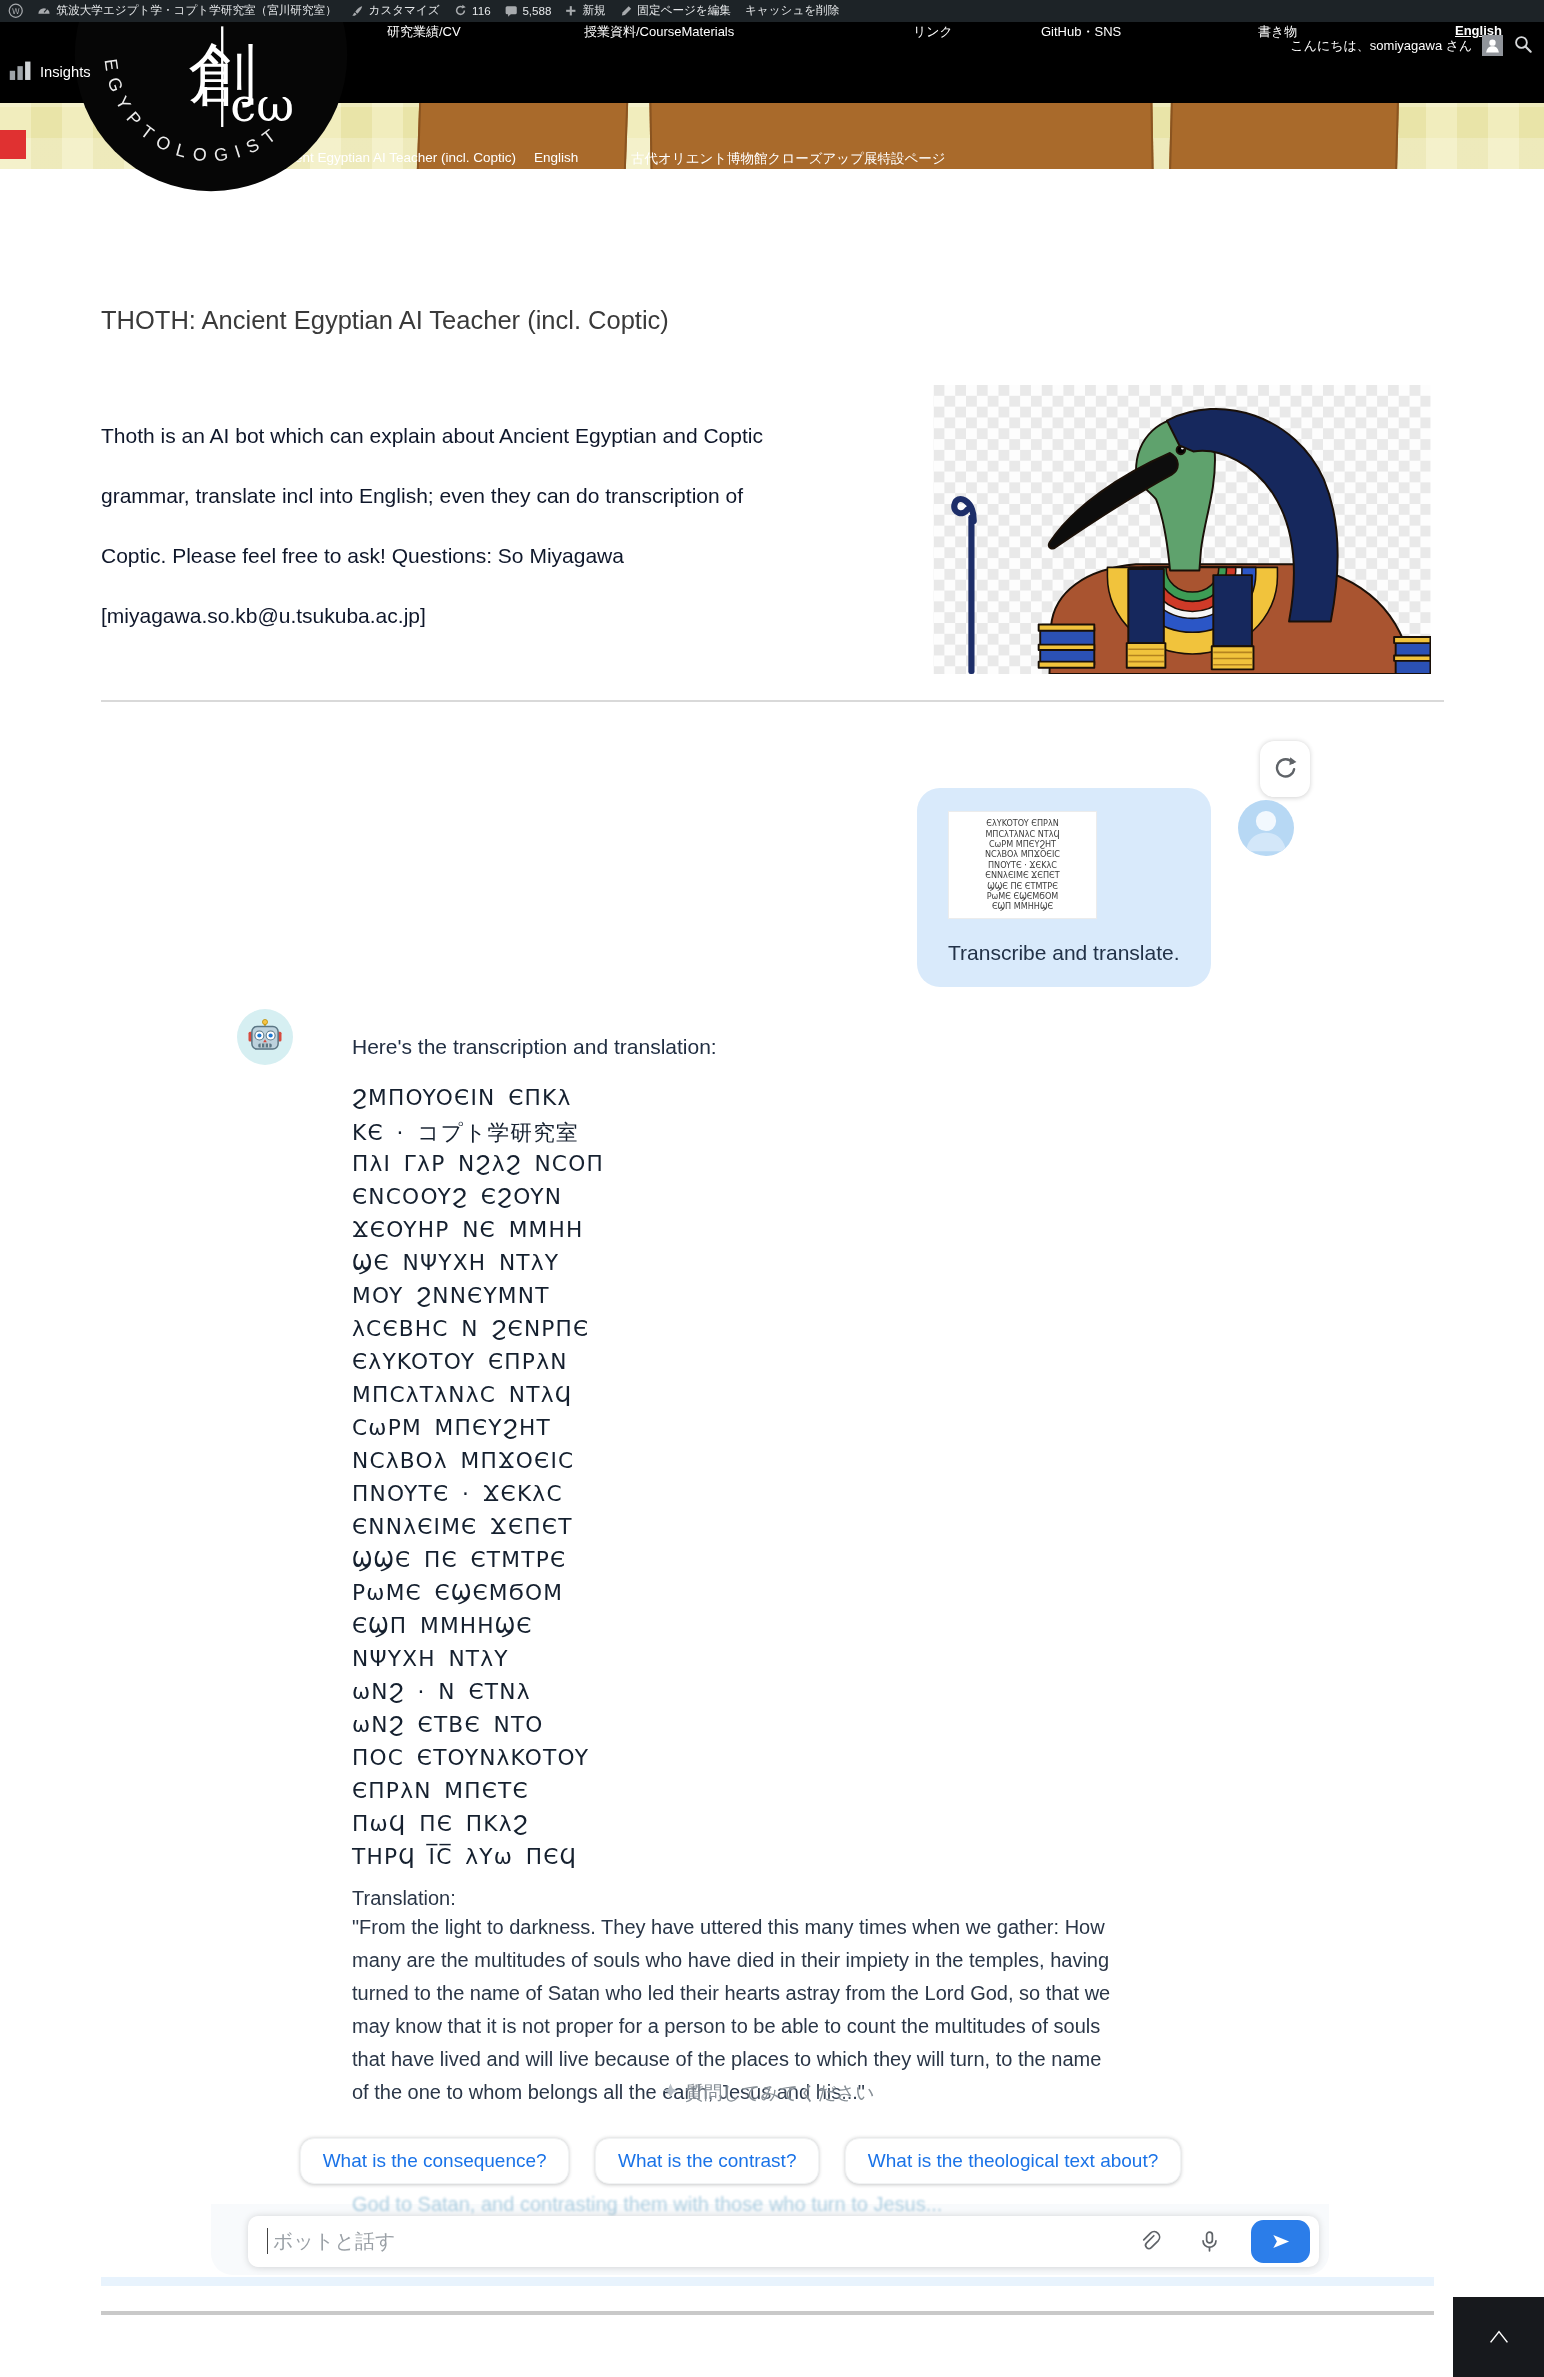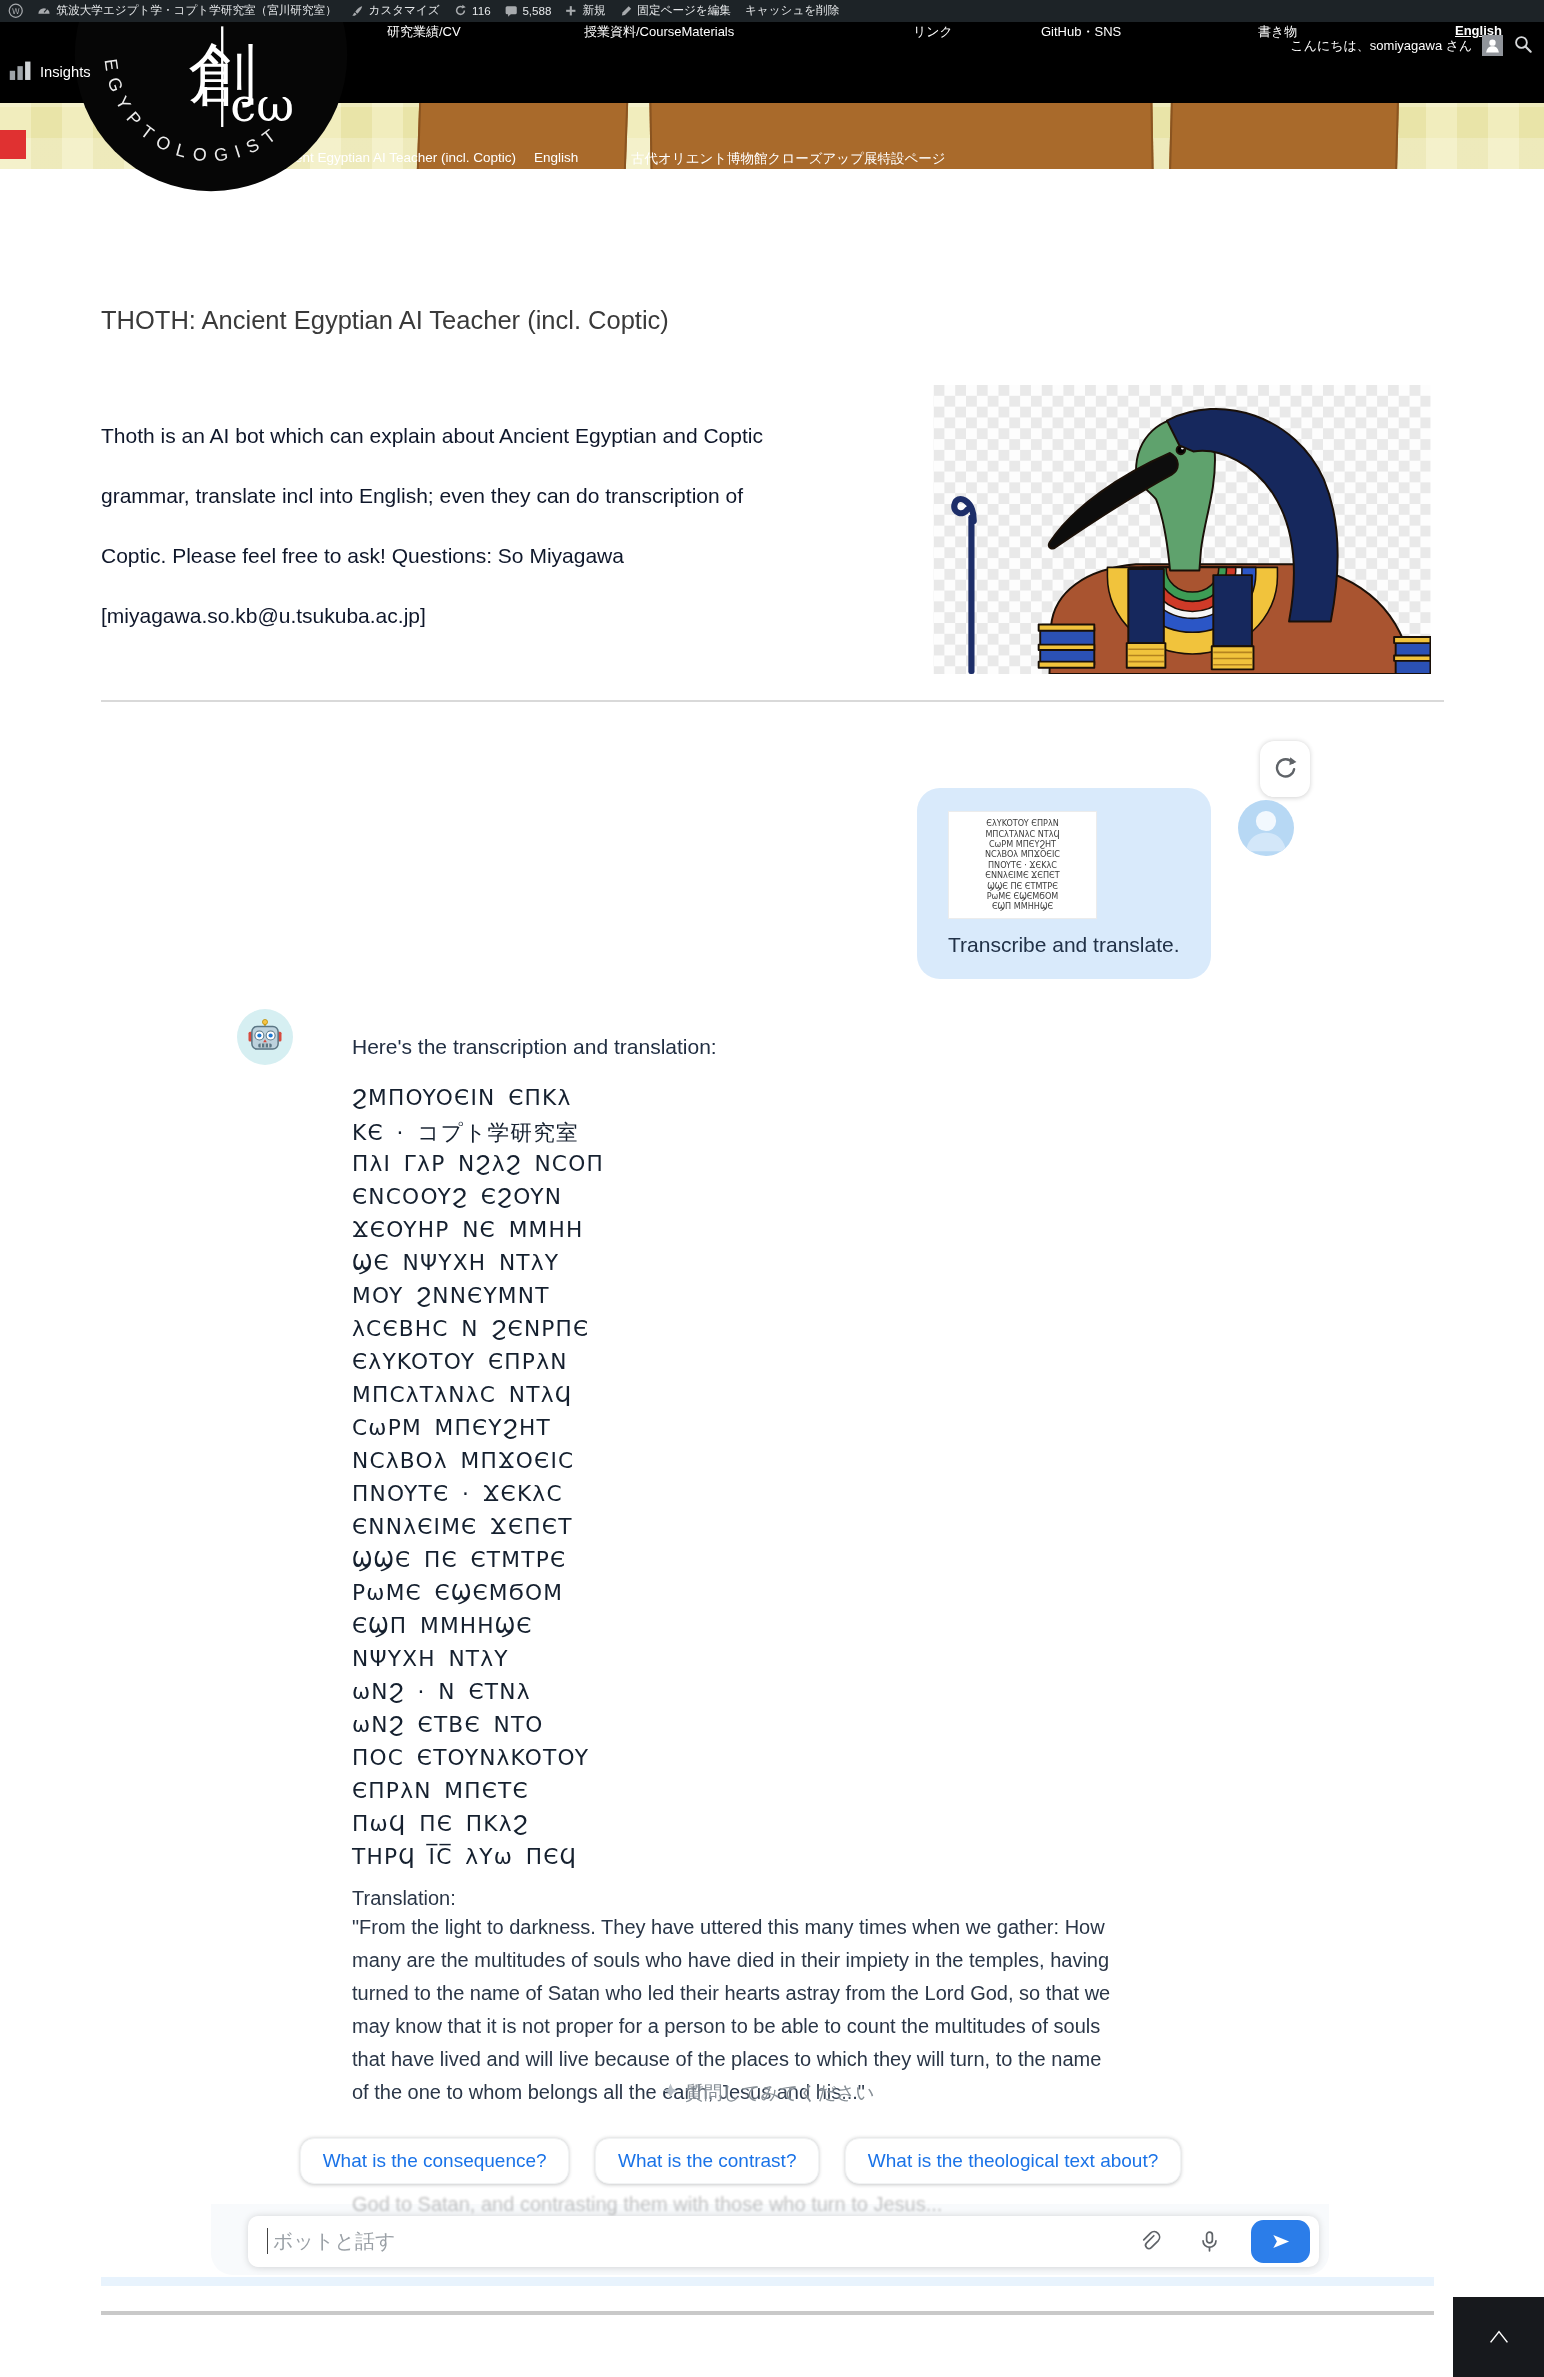--- a/index.html
+++ b/index.html
@@ -43,38 +43,38 @@
 
   
   #refresh-btn{left:1260px;top:741px;width:50px;height:56px;background:#fff;border-radius:14px;
                box-shadow:0 0.8px 5.4px rgba(0,0,0,.18);display:flex;align-items:center;justify-content:center;}
   #user-bubble{left:917px;top:788px;width:294px;background:#d9eafb;border-radius:23px;
                padding:23px 0 21.7px 31px;box-sizing:border-box;}
   #thumb{width:149px;height:108px;background:#fff;border:0.8px solid #ececec;
          padding:6.2px 4.6px;box-sizing:border-box;overflow:hidden;}
   #thumb .tline{font-family:"DejaVu Sans",sans-serif;font-size:8.1px;line-height:10.4px;
                 color:#3b3b3b;text-align:center;white-space:nowrap;}
-  #user-caption{margin-top:14px;font-size:21px;color:#223248;}
+  #user-caption{margin-top:22px;font-size:21px;color:#223248;}
   .avatar{border-radius:50%;display:flex;align-items:center;justify-content:center;}
   #user-avatar{left:1238px;top:800px;width:56px;height:56px;background:#b7d8f4;overflow:hidden;}
   #bot-avatar{left:237px;top:1009px;width:56px;height:56px;background:#d6eff2;}
   #bot-intro{left:352px;top:1035px;font-size:21px;color:#222f43;}
   #coptic{left:352px;top:1085px;font-family:"DejaVu Sans",sans-serif;font-size:21.7px;
           color:#15202f;letter-spacing:1.2px;word-spacing:4.6px;}
   #coptic .cline{height:33px;white-space:nowrap;}
   #translation-label{left:352px;top:1887px;font-size:20px;color:#2a3647;}
   #translation{left:352px;top:1916px;font-size:20px;color:#2a3647;}
   #translation .tline{height:33px;white-space:nowrap;}
   #tooltip{left:662px;top:2080px;display:flex;align-items:center;gap:6.2px;color:#878f96;
            font-size:18.6px;z-index:6;text-shadow:0 0 3.1px #fff;}
   #chips{left:300px;top:2138px;display:flex;gap:26px;z-index:7;}
   .chip{background:#fff;border:0.8px solid #f1f3f4;border-radius:14px;padding:10.8px 21.7px;
         color:#1a73e8;font-size:19px;font-weight:500;box-shadow:0 0.8px 3.9px rgba(60,64,67,.28);
         white-space:nowrap;}
-  .obscured{color:#404040;opacity:.32;filter:blur(0.8px);font-size:20px;white-space:nowrap;}
+  .obscured{color:#0369a1;opacity:.32;filter:blur(0.8px);font-size:20px;white-space:nowrap;}
   #frag-ol{left:652px;top:2156px;z-index:5;}
   #frag-e{left:870px;top:2159px;z-index:5;}
   #faded-line{left:352px;top:2193px;z-index:5;}
   #footer-panel{left:211px;top:2204px;width:1118px;height:71px;background:#f8fafc;
                 border-radius:0 0 21.7px 21.7px;z-index:4;}
   #input-bar{left:248px;top:2216px;width:1071px;height:51px;background:#fff;border-radius:10px;
              box-shadow:0 0.8px 7px rgba(0,0,0,.15);z-index:8;}
   #caret{position:absolute;left:18.6px;top:12.4px;width:1.5px;height:26px;background:#444;}
   #placeholder{position:absolute;left:25px;top:12.4px;font-size:20px;color:#9aa0a6;}
   .input-icon{position:absolute;top:14px;}

